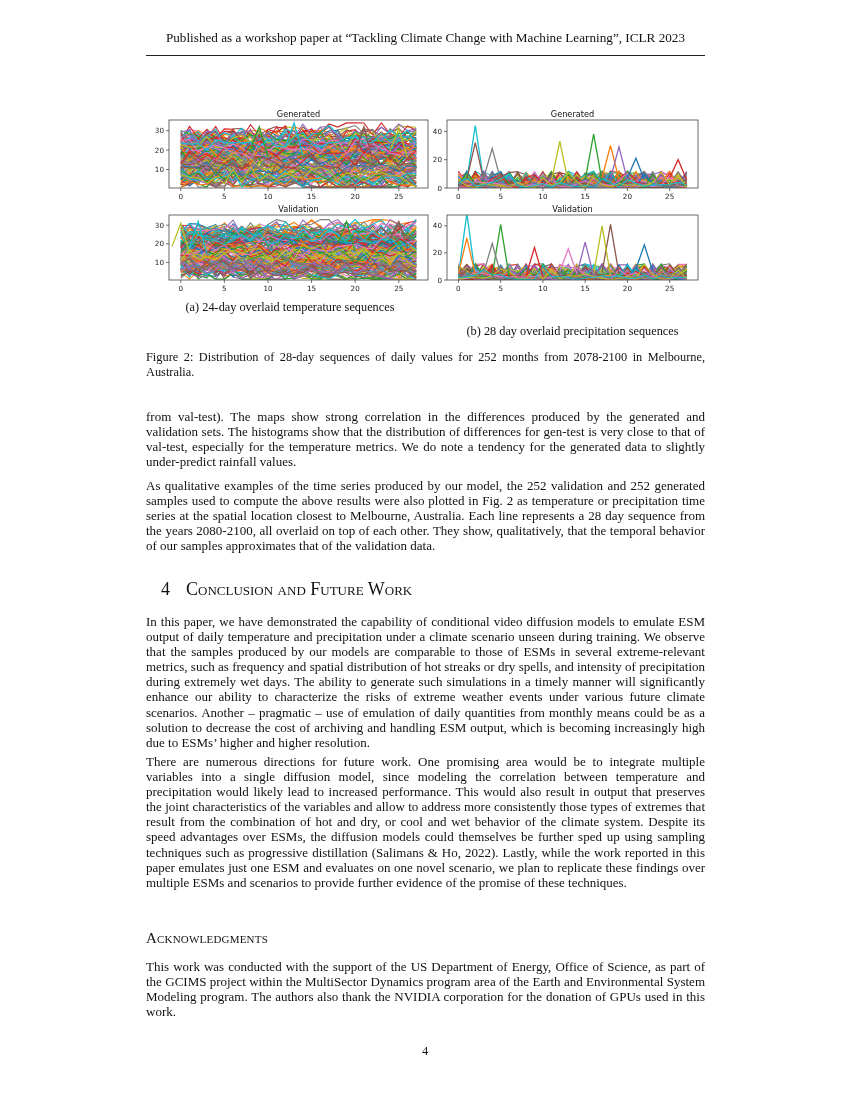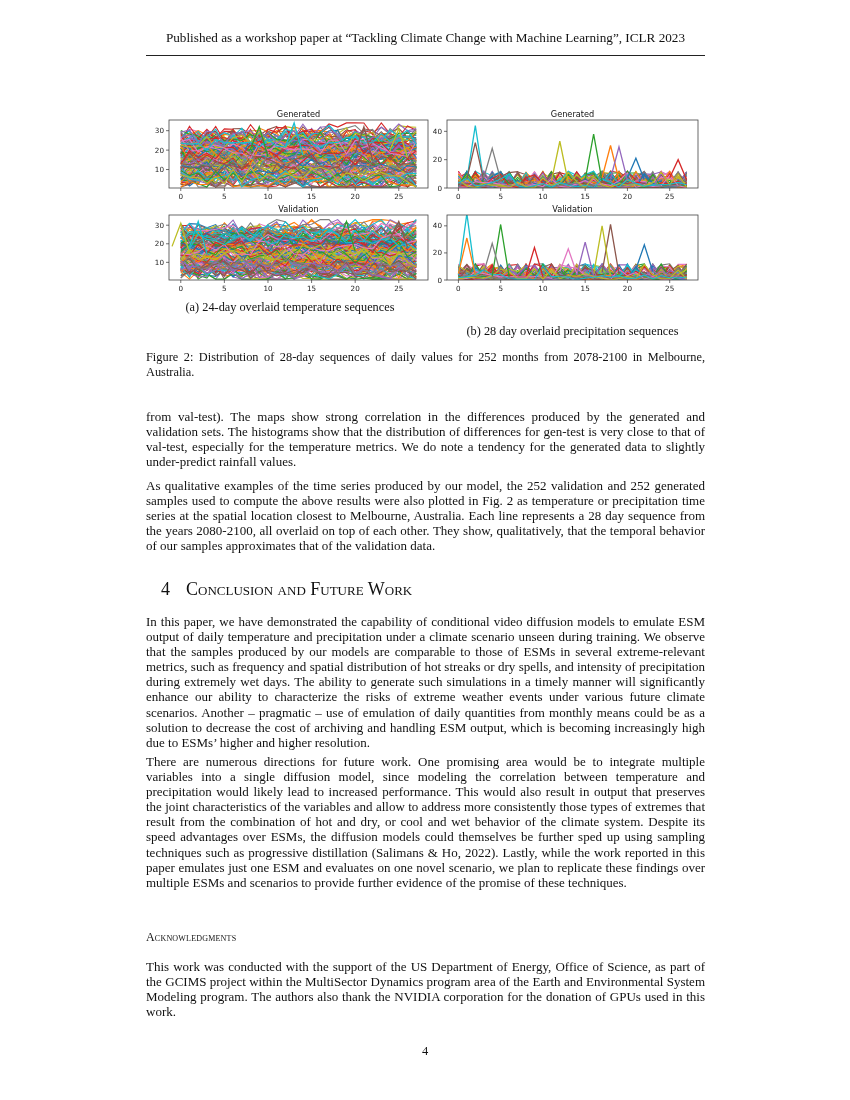--- a/index.html
+++ b/index.html
@@ -12,21 +12,21 @@
   .fig { position: absolute; text-align: right; }
   .fig svg { display: block; overflow: visible; }
   .subcap { position: absolute; font-size: 12.3px; text-align: center; line-height: 15px; }
   .para { position: absolute; left: 146px; width: 559px; font-size: 13px;
           line-height: 15.1px; text-align: justify; hyphens: manual; }
   .caption { position: absolute; left: 146px; width: 559px; font-size: 12.35px;
              line-height: 15.1px; text-align: justify; }
   .section-title { position: absolute; left: 146px; font-size: 18px; line-height: 18px; margin-left: 15px; }
   .section-title .num { display: inline-block; width: 25px; }
   .sc { font-variant: small-caps; }
-  .subsection { position: absolute; left: 146px; font-size: 12px; font-variant: small-caps; letter-spacing: 0.2px; }
+  .subsection { position: absolute; left: 146px; font-size: 15px; font-variant: small-caps; letter-spacing: 0.2px; }
   .page-num { position: absolute; left: 0; width: 850px; top: 1044px; text-align: center; font-size: 12.5px; }
   .tick { font-family: "DejaVu Sans", sans-serif; font-size: 7.2px; fill: #222; }
   .ptitle { font-family: "DejaVu Sans", sans-serif; font-size: 8.2px; fill: #111; }
 </style>
 </head>
 <body>
 
 <div class="header">Published as a workshop paper at “Tackling Climate Change with Machine Learning”, ICLR 2023</div>
 <div class="header-rule"></div>
 

